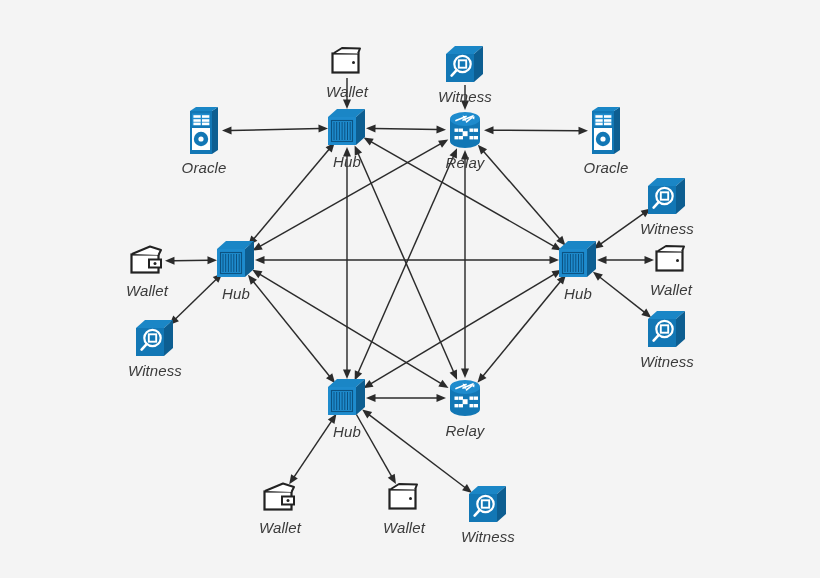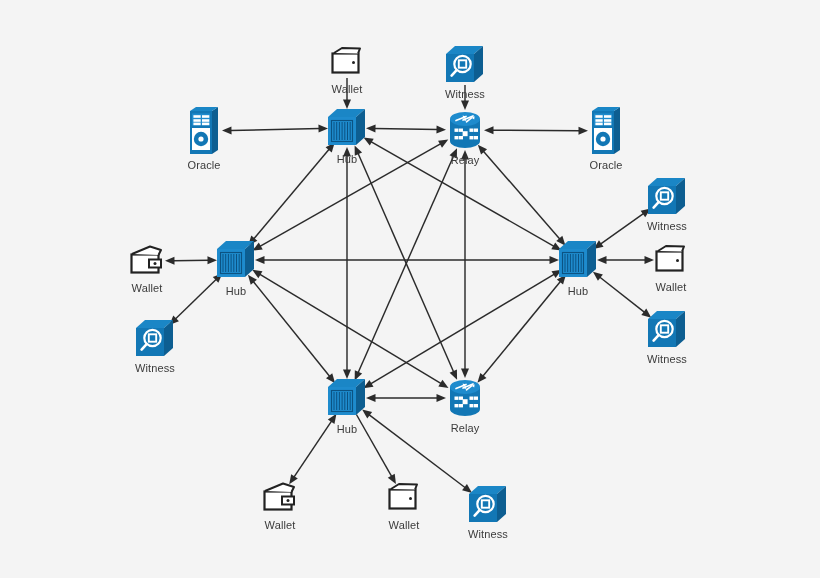--- a/index.html
+++ b/index.html
@@ -31,27 +31,28 @@
     width: 0;
     height: 0;
   }
   .node-icon {
     position: relative;
     display: block;
   }
   .node-label {
     position: absolute;
     white-space: nowrap;
-    font-size: 11px;
+    font-size: 15px;
     color: #3b3b3b;
     letter-spacing: 0.1px;
     line-height: 1;
     text-align: right;
     left: 50%;
     transform: translateX(-50%);
+    font-style: italic;
   }
 </style>
 </head>
 <body>
 
 <div id="diagram-canvas">
   <svg id="edge-layer" viewBox="0 0 820 578" width="820" height="578">
       <g>
         <line x1="374.4960508364843" y1="128.4660347599404" x2="437.5036831852174" y2="129.53396073195285" stroke="#2b2b2b" stroke-width="1.45"></line>
         <polygon points="446.0024625346762,129.6780078395708 436.43603991699035,133.51643958962543 436.5716136653366,125.51758843719365" fill="#2b2b2b"></polygon>

